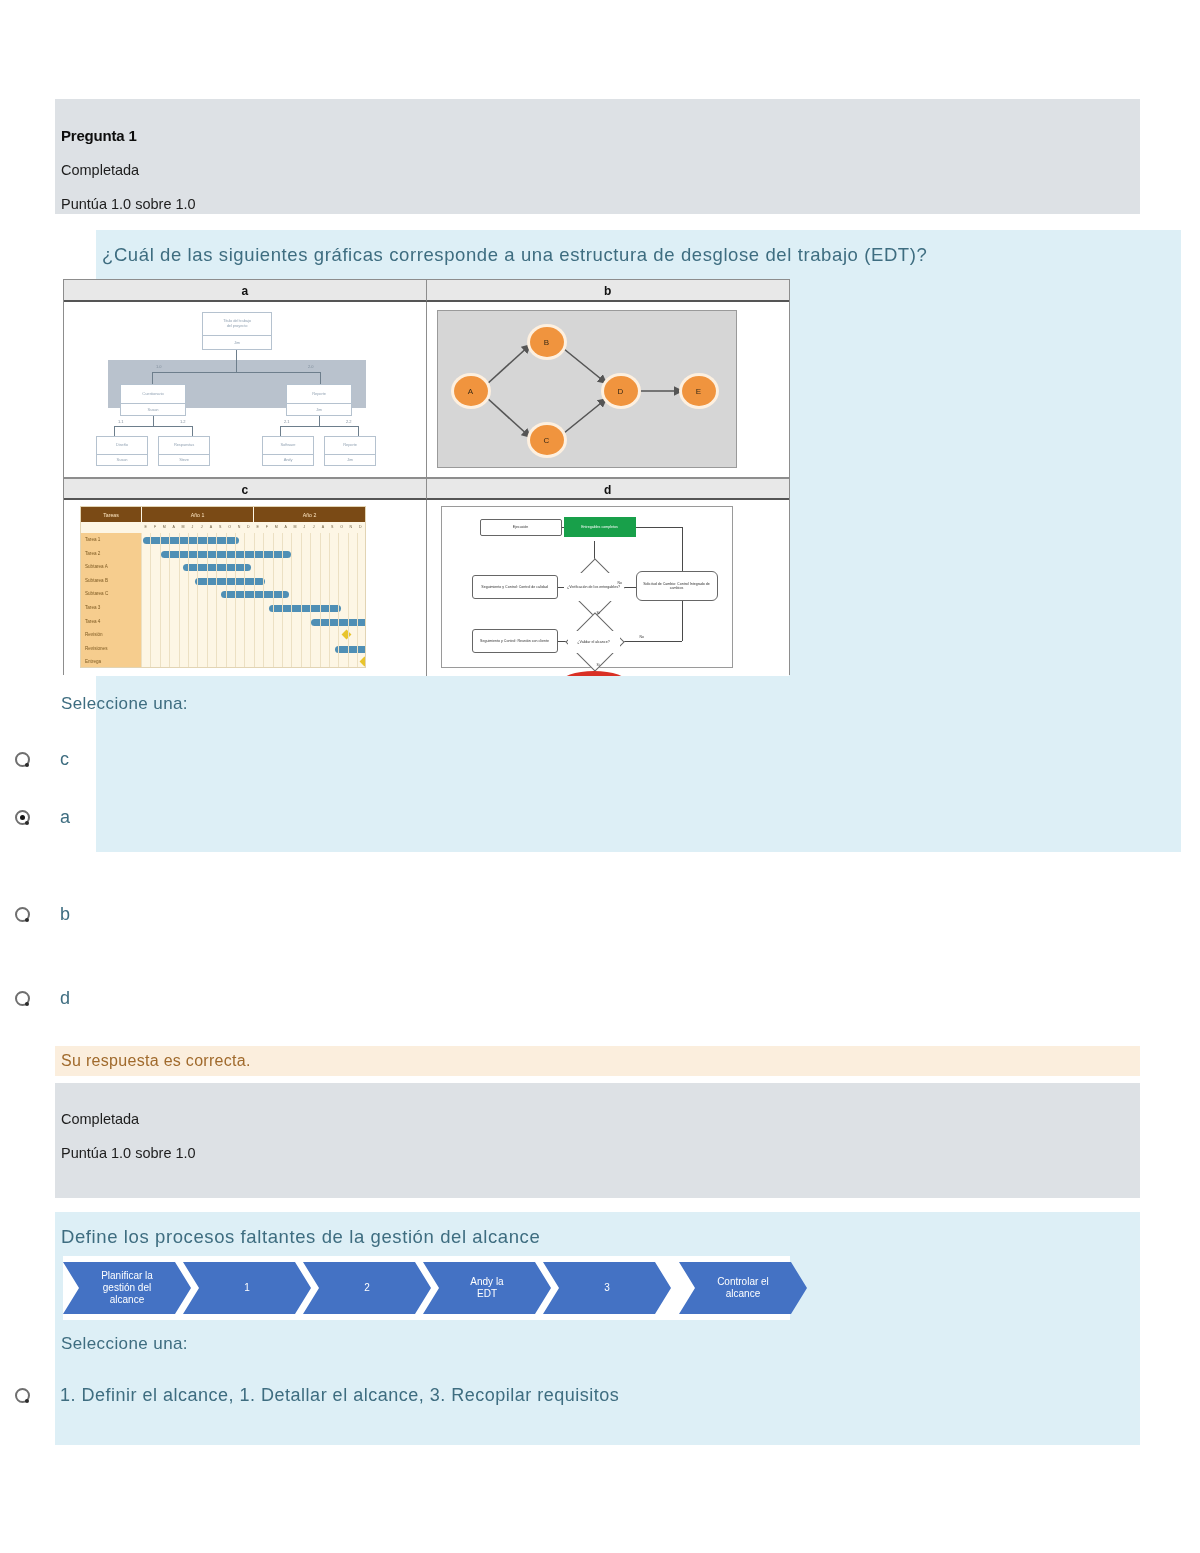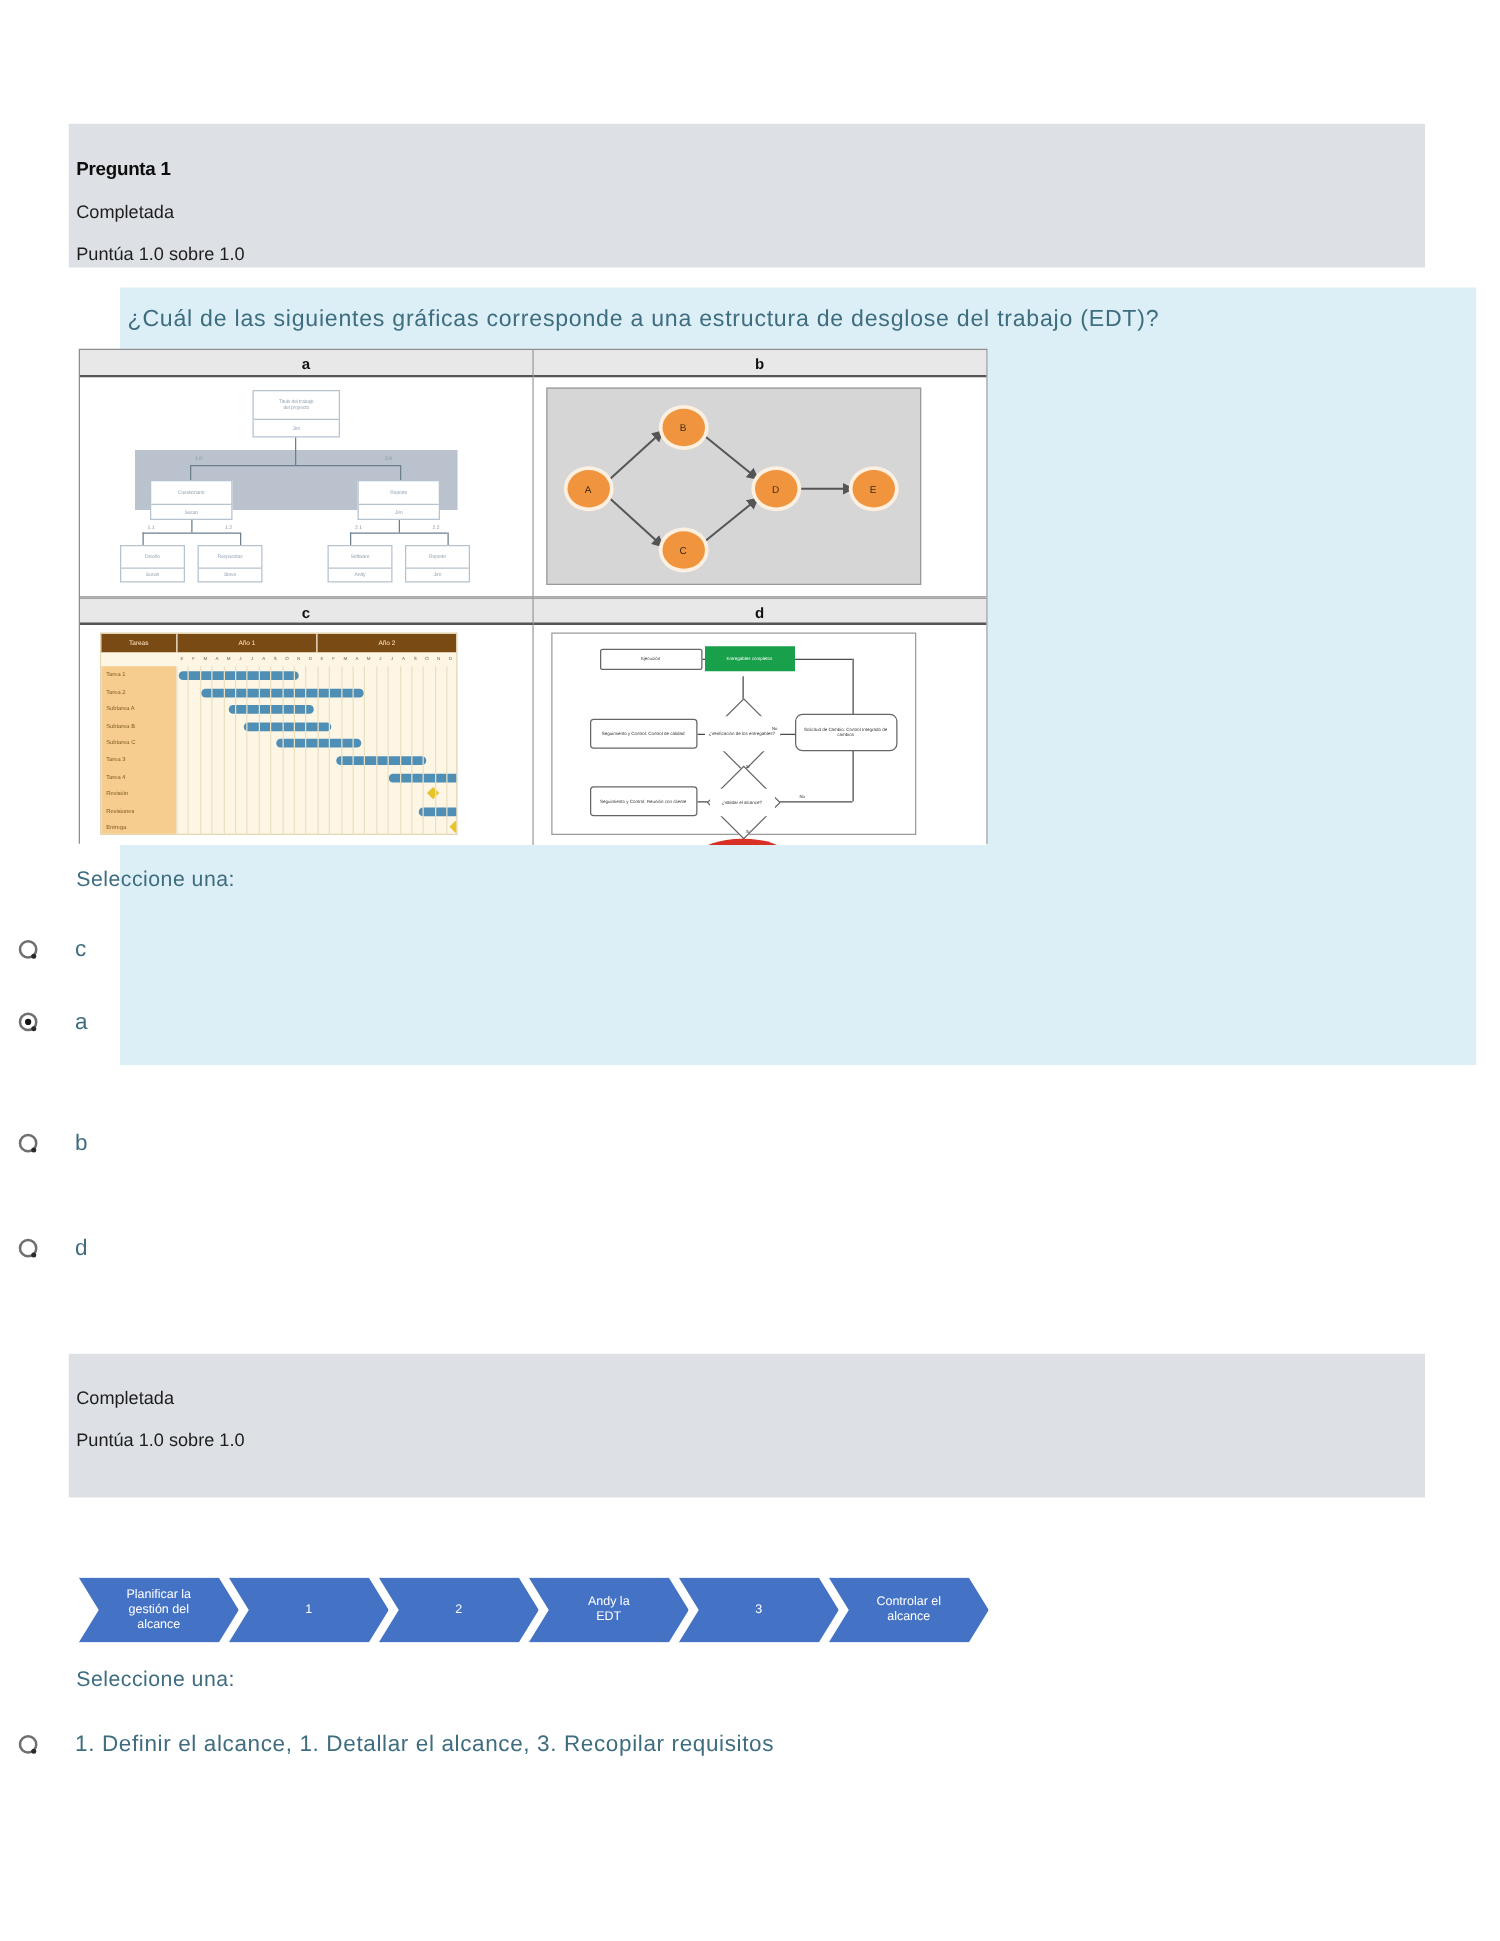--- a/index.html
+++ b/index.html
@@ -449,37 +449,41 @@
     </div>
 
     <div class="ans-row" style="position:absolute;left:0;top:981px;width:1140px;height:34px;">
       <div class="radio-slot">
         <span class="radio"></span>
       </div>
       <div class="ans-label">d</div>
     </div>
   </div>
 
+  <div class="feedback" style="top:1046px;height:30px;">Su respuesta es correcta.</div>
 
   <div class="qinfo" style="top:1083px;height:115px;">
     <div class="qstate">Completada</div>
     <div class="qgrade">Puntúa 1.0 sobre 1.0</div>
   </div>
 
+  <div class="qbody" style="top:1212px;height:233px;">
+    <div class="qtext">Define los procesos faltantes de la gestión del alcance</div>
+  </div>
 
   <div class="chevwrap">
     <div class="chev first" style="left:0px;width:128px;">Planificar la
 gestión del
 alcance</div>
     <div class="chev" style="left:120px;width:128px;">1</div>
     <div class="chev" style="left:240px;width:128px;">2</div>
     <div class="chev" style="left:360px;width:128px;">Andy la
 EDT</div>
     <div class="chev" style="left:480px;width:128px;">3</div>
-    <div class="chev" style="left:600px;width:128px;">Controlar el
+    <div class="chev" style="left:616px;width:128px;">Controlar el
 alcance</div>
   </div>
 
   <div style="position:absolute;left:55px;top:1328px;width:1085px;">
     <div class="selecthint">Seleccione una:</div>
   </div>
 
   <div class="answers">
     <div class="ans-row" style="position:absolute;left:0;top:1378px;width:1140px;height:34px;">
       <div class="radio-slot">

